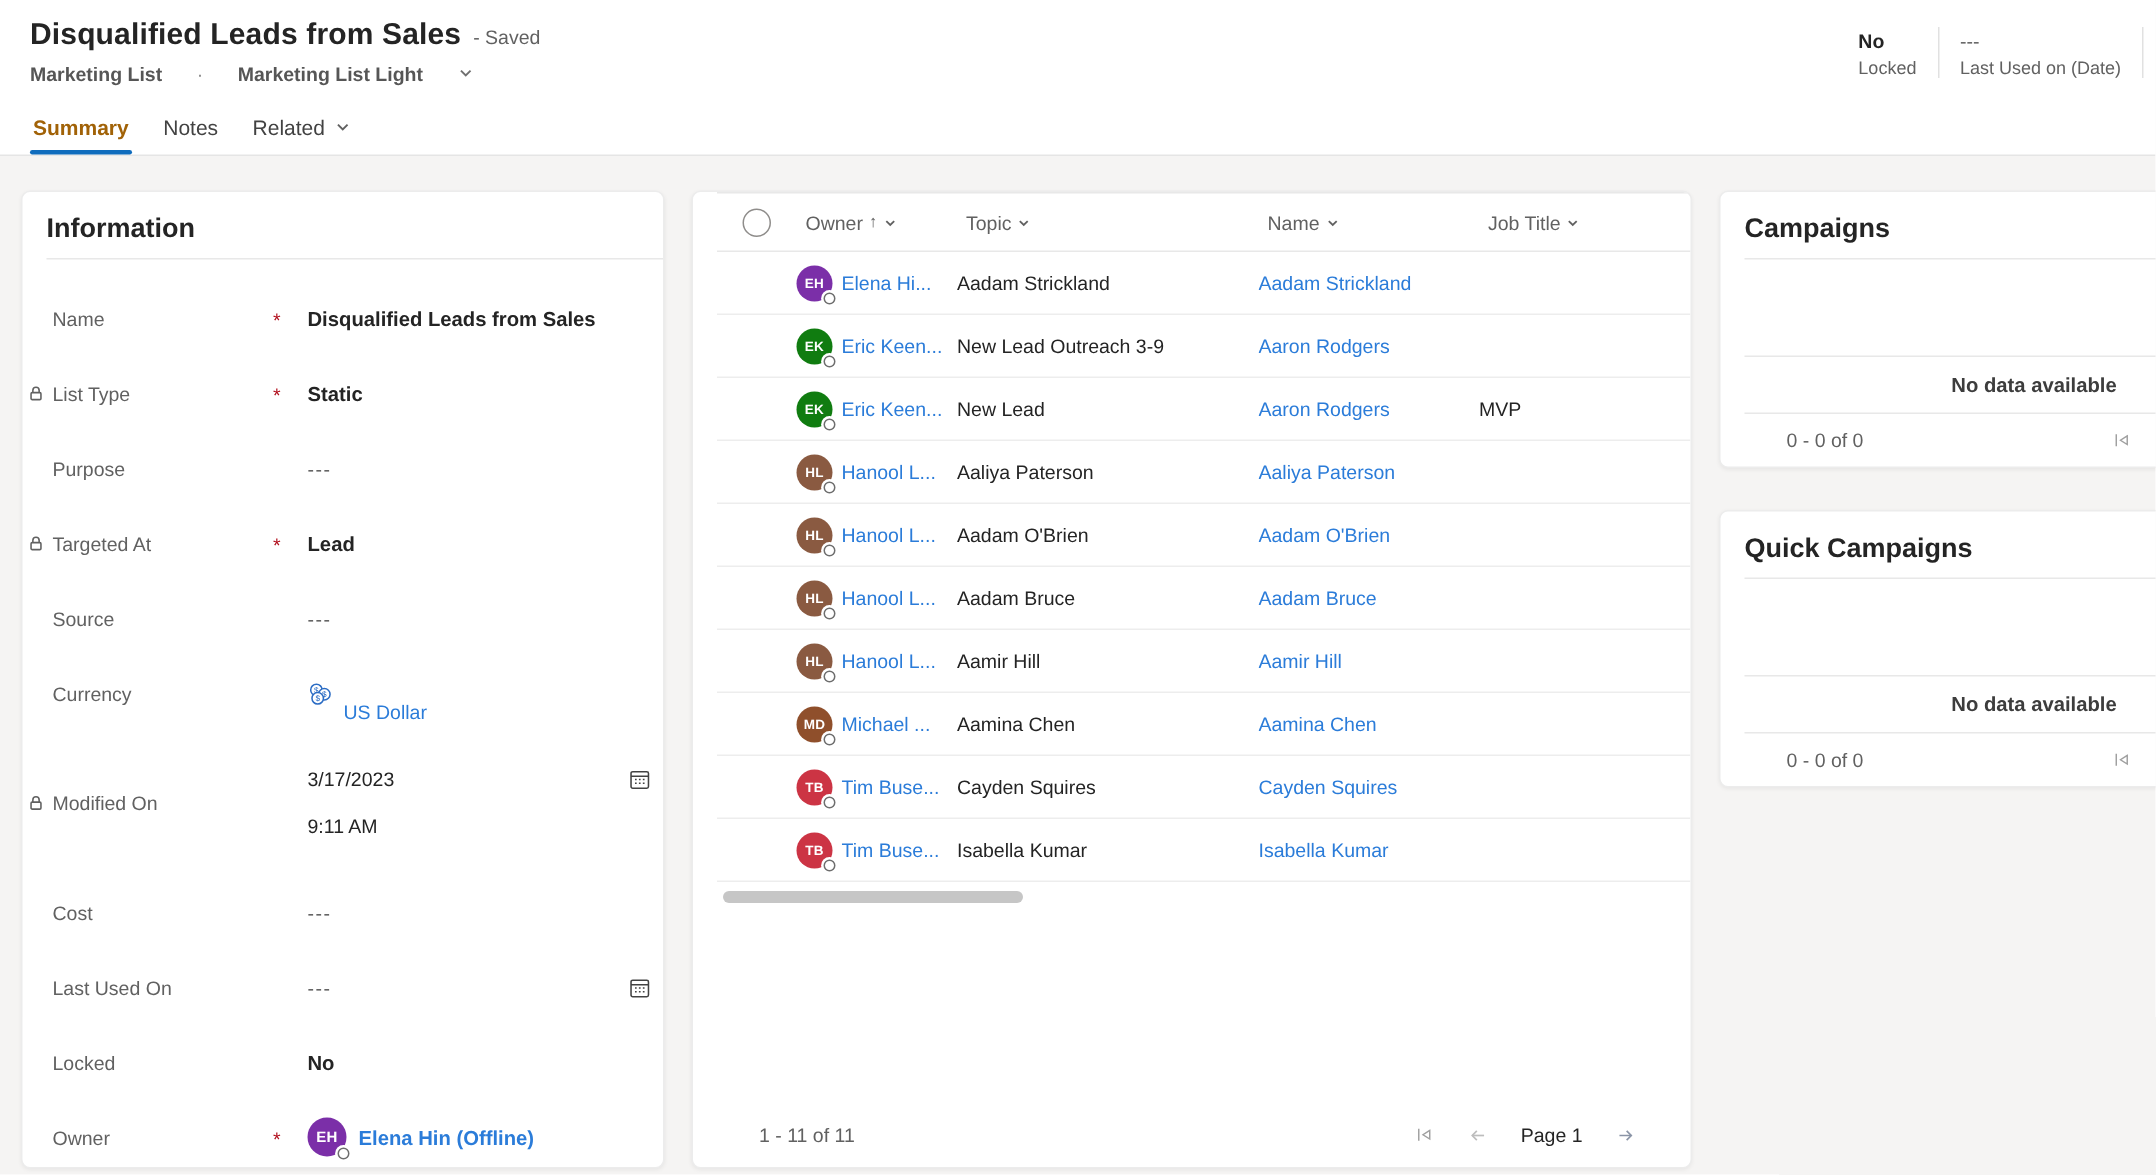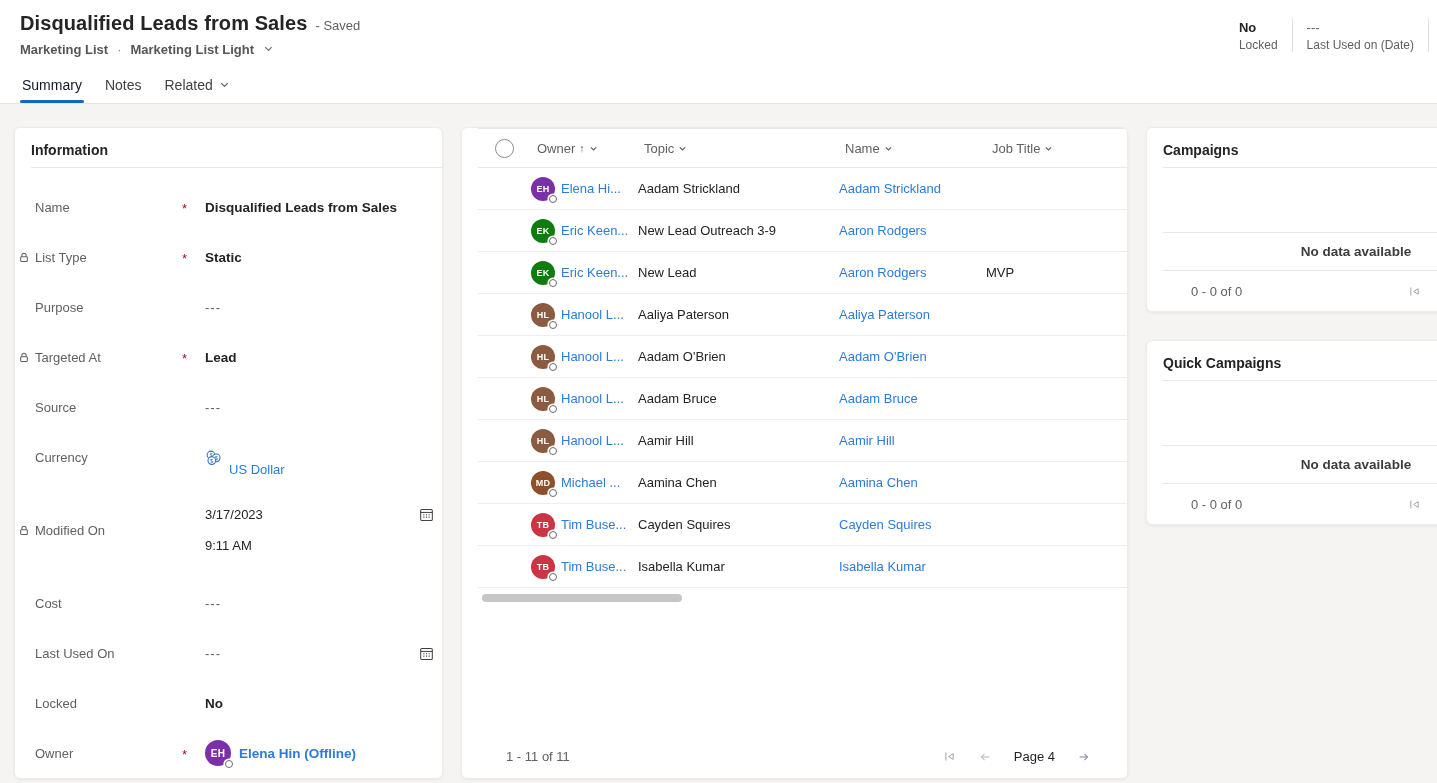--- a/index.html
+++ b/index.html
@@ -5,46 +5,46 @@
   * { margin:0; padding:0; box-sizing:border-box; }
   html,body { width:1437px; height:783px; overflow:hidden; background:#fff;
     font-family:"Liberation Sans","DejaVu Sans",sans-serif; color:#242424; }
 
   
   .app-header { display:flex; justify-content:space-between; align-items:flex-start;
     padding:12px 0 0 20px; background:#fff; }
   .title-row { display:flex; align-items:baseline; gap:8px; }
   .title-row h1 { font-size:20px; font-weight:700; color:#242424; letter-spacing:.1px; }
   .saved { font-size:13px; color:#616161; }
-  .breadcrumb { display:flex; align-items:center; gap:9px; margin-top:7px;
+  .breadcrumb { display:flex; align-items:center; gap:23px; margin-top:7px;
     font-size:13px; font-weight:600; color:#565656; }
   .bc-sep { color:#8a8a8a; font-weight:400; }
   .chev { display:inline-block; }
 
   .headline { display:flex; align-items:center; padding:6px 8px 0 0; }
   .hl-block { text-align:left; padding:0 14px; }
   .hl-value { display:block; font-size:13px; font-weight:700; color:#242424; line-height:17px; }
   .hl-value.empty { font-weight:400; color:#616161; }
   .hl-label { display:block; font-size:12px; color:#616161; margin-top:2px; white-space:nowrap; }
   .hl-divider { width:1px; height:34px; background:#e1e1e1; }
 
   .tab-bar { display:flex; align-items:flex-end; gap:19px; padding:16px 0 0 20px;
     border-bottom:1px solid #e5e5e5; background:#fff; }
   .tab { font-size:14px; color:#424242; padding:4px 2px 10px; cursor:pointer;
     display:flex; align-items:center; gap:6px; position:relative; }
-  .tab.active { font-weight:400; color:#0f172a; }
+  .tab.active { font-weight:700; color:#a16207; }
   .tab.active::after { content:""; position:absolute; left:0; right:0; bottom:0;
     height:3px; border-radius:2px; background:#0f6cbd; }
 
   
   .content { display:flex; gap:18px; background:#f5f4f3; padding:23px 0 4px 14px;
     height:679px; align-items:stretch; }
   .card { background:#fff; border:1px solid #ececec; border-radius:6px;
     box-shadow:0 1px 3px rgba(0,0,0,.06); }
-  .card-title { font-size:14px; font-weight:700; color:#242424; padding:14px 16px 9px; }
+  .card-title { font-size:18px; font-weight:700; color:#242424; padding:14px 16px 9px; }
   .divider { border-top:1px solid #e8e8e8; margin-left:16px; }
 
   
   .info-card { width:429px; height:652px; flex-shrink:0; overflow:hidden; }
   .fields { padding-top:14px; }
   .field-row { display:flex; align-items:center; min-height:50px; padding:0 8px 0 19px; }
   .field-row.datetime { min-height:96px; }
   .field-left { display:flex; align-items:center; width:148px; flex-shrink:0; }
   .lock-slot { width:17px; margin-left:-16px; flex-shrink:0; display:flex; align-items:center; }
   .flabel { font-size:13px; color:#616161; white-space:nowrap; }
@@ -531,21 +531,21 @@
               <path d="M3.5 3v10"></path>
               <path d="M12.5 4.5 7 8l5.5 3.5z"></path>
             </svg>
         </span>
         <span class="icon-btn">
           <svg width="14" height="14" viewBox="0 0 16 16" fill="none" stroke="#bdbdbd" stroke-width="1.3">
               <path d="M13 8H4"></path>
               <path d="M7.5 4.5 4 8l3.5 3.5"></path>
             </svg>
         </span>
-        <span class="page-label">Page 4</span>
+        <span class="page-label">Page 1</span>
         <span class="icon-btn">
           <svg width="14" height="14" viewBox="0 0 16 16" fill="none" stroke="#8a94a6" stroke-width="1.3">
               <path d="M3 8h9"></path>
               <path d="M8.5 4.5 12 8l-3.5 3.5"></path>
             </svg>
         </span>
       </div>
     </div>
   </section>
 

